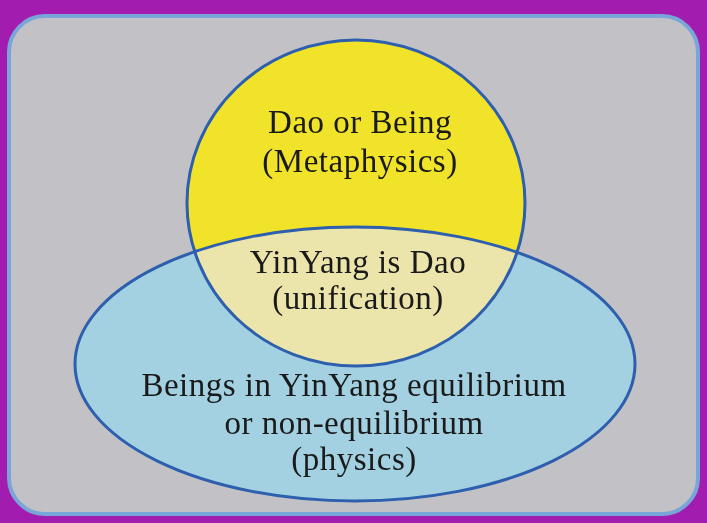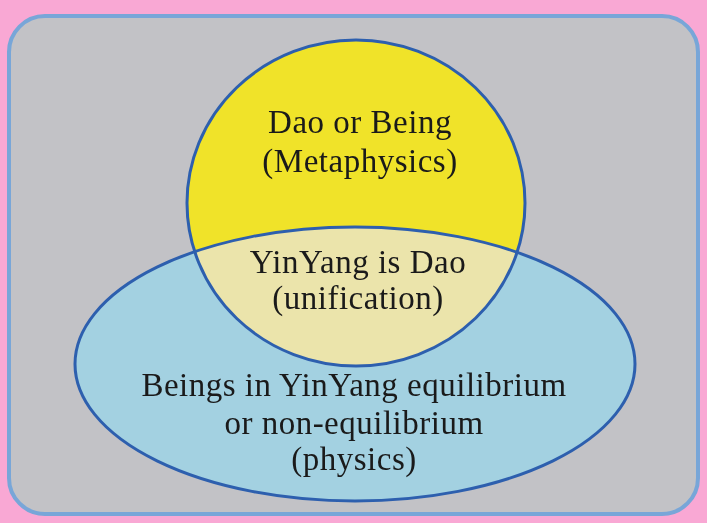--- a/index.html
+++ b/index.html
@@ -7,21 +7,21 @@
     padding: 0;
     width: 707px;
     height: 523px;
     background: #ffffff;
     overflow: hidden;
   }
   .stage {
     position: relative;
     width: 707px;
     height: 523px;
-    background: #f9a8d4;
+    background: #a21caf;
   }
   svg { display: block; }
   .venn-label {
     font-family: "Liberation Serif", "DejaVu Serif", serif;
     font-size: 33px;
     letter-spacing: 0.5px;
     fill: #1a1a1a;
   }
 </style>
 </head>

